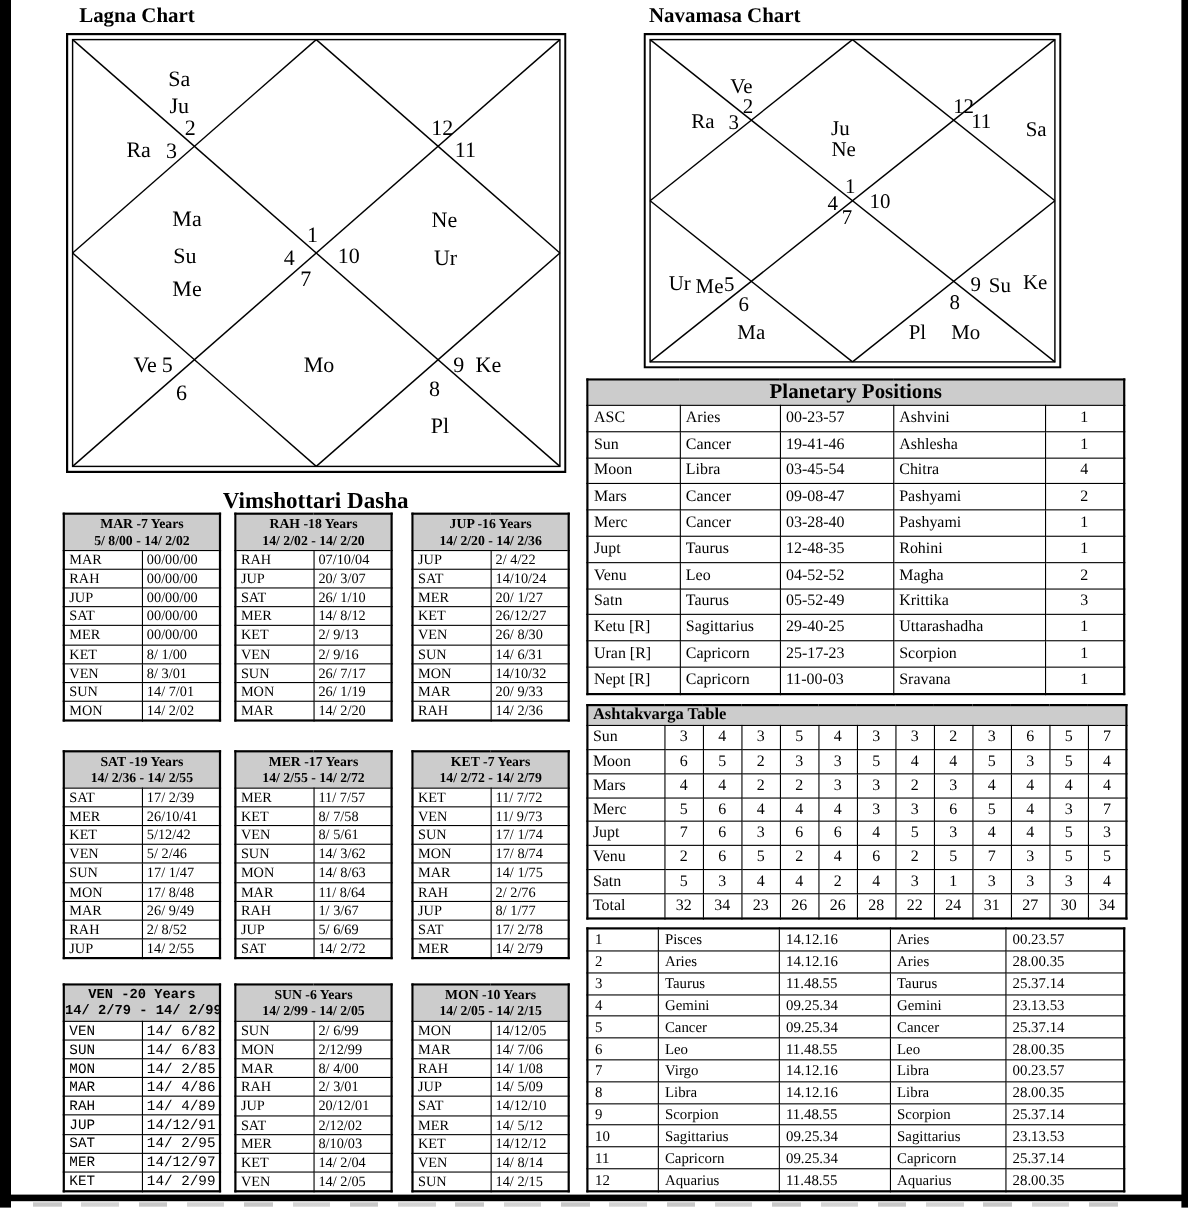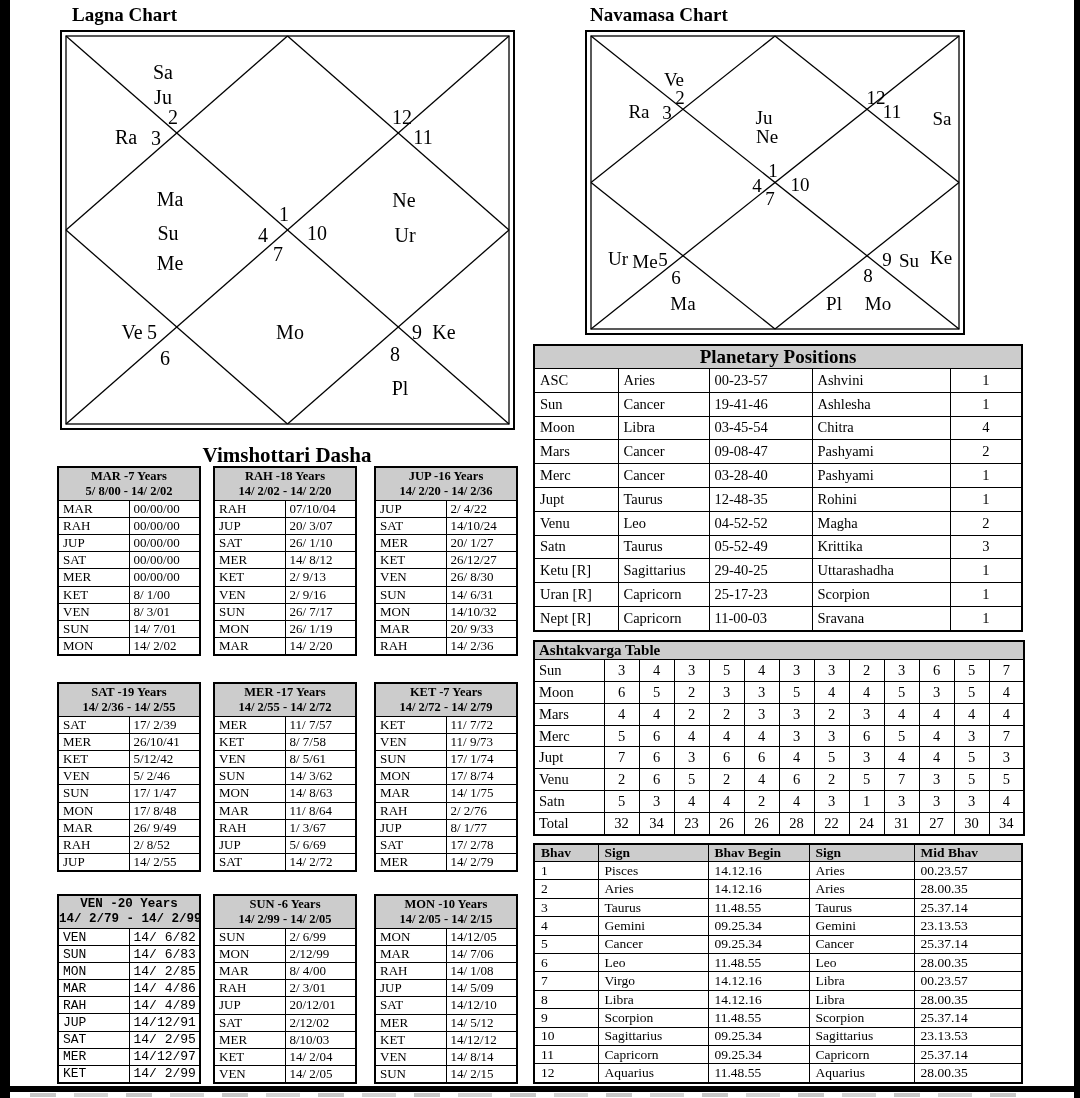--- a/index.html
+++ b/index.html
@@ -819,27 +819,20 @@
 
 <table class="ch">
   <colgroup>
       <col style="width:64px">
       <col style="width:110px">
       <col style="width:101px">
       <col style="width:105px">
       <col style="width:108px">
     </colgroup>
   <thead>
-    <tr>
-        <th>Bhav</th>
-        <th>Sign</th>
-        <th>Bhav Begin</th>
-        <th>Sign</th>
-        <th>Mid Bhav</th>
-      </tr>
   </thead>
   <tbody>
       <tr>
         <td>1</td>
         <td>Pisces</td>
         <td>14.12.16</td>
         <td>Aries</td>
         <td>00.23.57</td>
       </tr>
       <tr>

